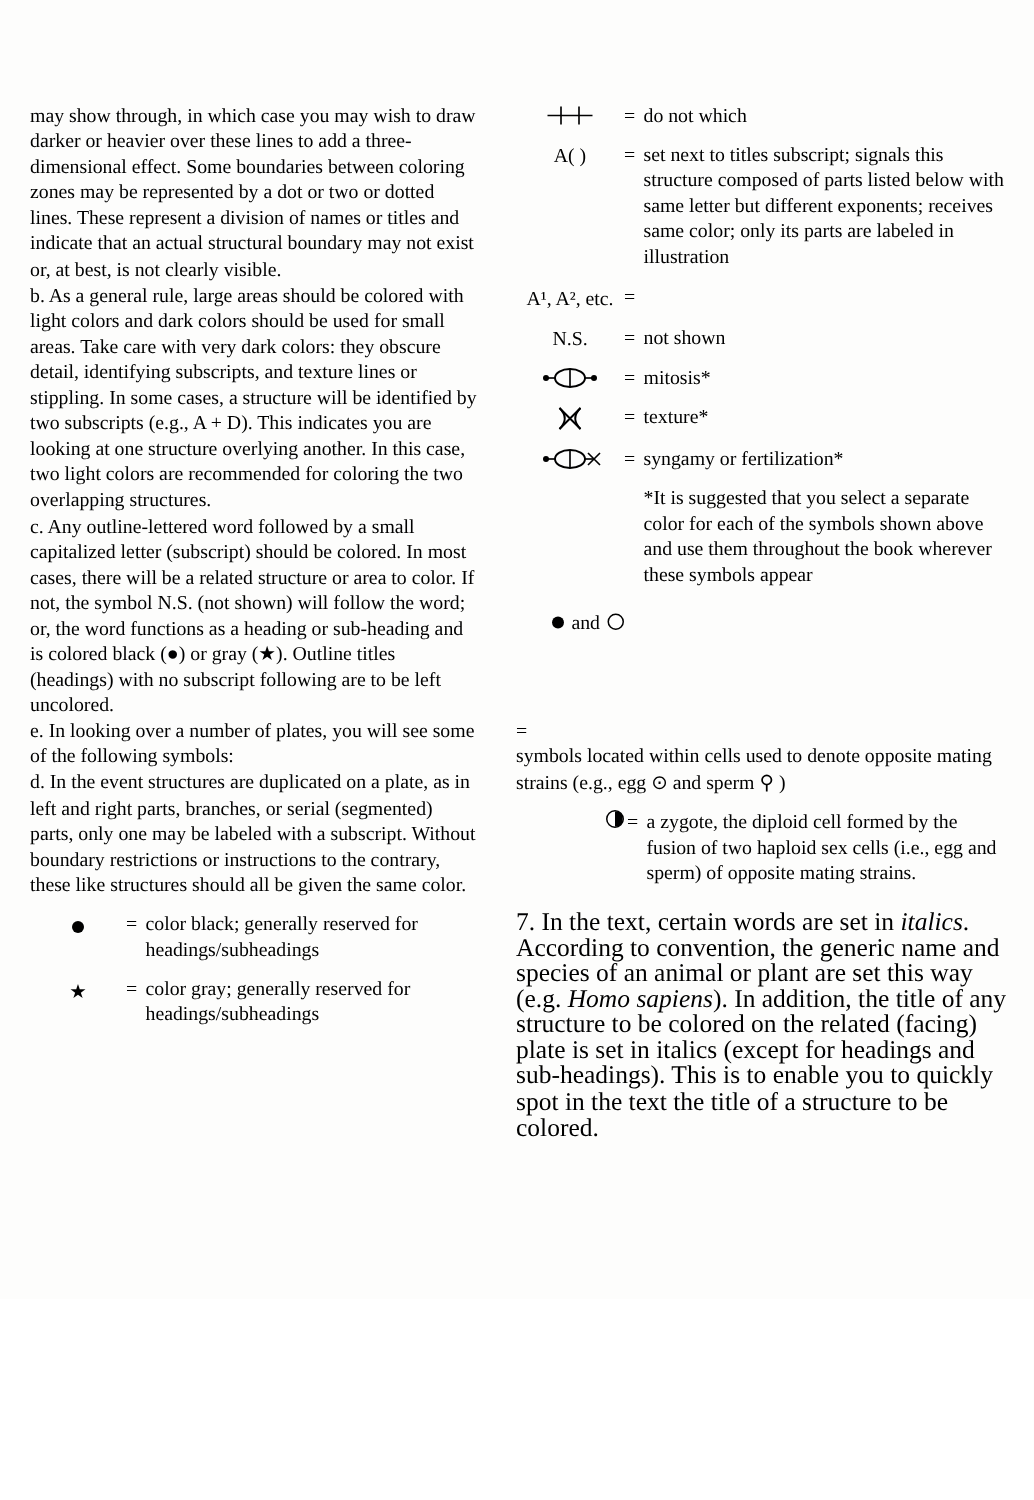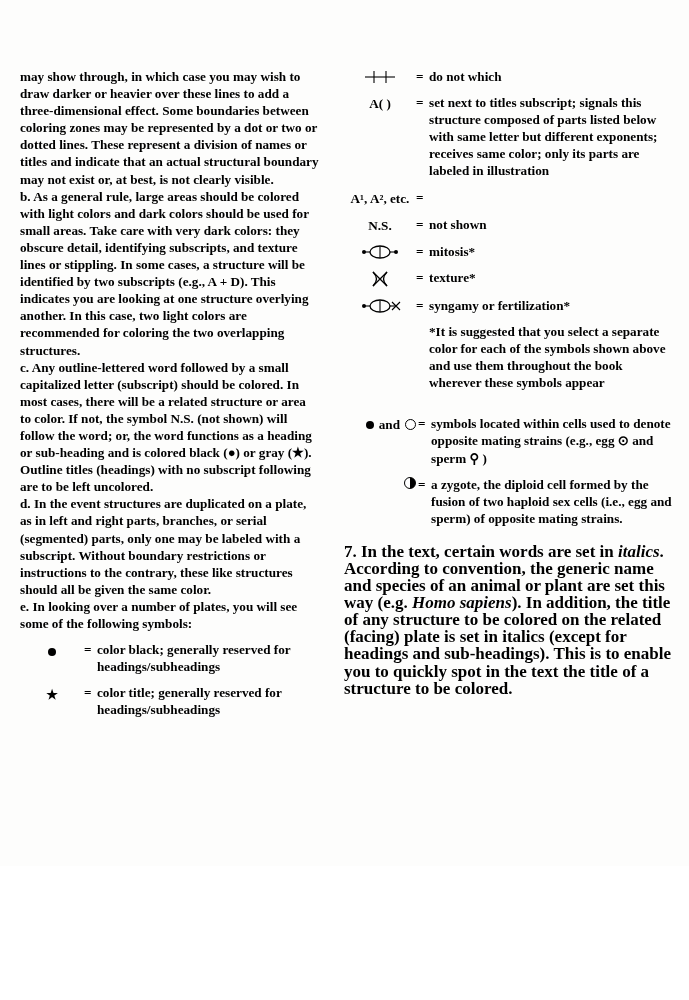--- a/index.html
+++ b/index.html
@@ -14,21 +14,20 @@
     color: #000000;
     position: relative;
     overflow: hidden;
   }
   .page {
     position: absolute;
     left: 0; top: 0;
     width: 689px;
     height: 866px;
     background: #fdfdfc;
-    font-weight: bold;
   }
   .col-left {
     position: absolute;
     left: 20px;
     top: 68px;
     width: 300px;
   }
   .col-right {
     position: absolute;
     left: 344px;
@@ -125,37 +124,37 @@
 </style>
 </head>
 <body>
 
 <div class="page">
 
   <div class="col-left">
     <p class="para">may show through, in which case you may wish to draw darker or heavier over these lines to add a three-dimensional effect. Some boundaries between coloring zones may be represented by a dot or two or dotted lines. These represent a division of names or titles and indicate that an actual structural boundary may not exist or, at best, is not clearly visible.</p>
     <p class="para">b. As a general rule, large areas should be colored with light colors and dark colors should be used for small areas. Take care with very dark colors: they obscure detail, identifying subscripts, and texture lines or stippling. In some cases, a structure will be identified by two subscripts (e.g., A + D). This indicates you are looking at one structure overlying another. In this case, two light colors are recommended for coloring the two overlapping structures.</p>
     <p class="para">c. Any outline-lettered word followed by a small capitalized letter (subscript) should be colored. In most cases, there will be a related structure or area to color. If not, the symbol N.S. (not shown) will follow the word; or, the word functions as a heading or sub-heading and is colored black (●) or gray (★). Outline titles (headings) with no subscript following are to be left uncolored.</p>
+    <p class="para">e. In looking over a number of plates, you will see some of the following symbols:</p>
     <p class="para">d. In the event structures are duplicated on a plate, as in left and right parts, branches, or serial (segmented) parts, only one may be labeled with a subscript. Without boundary restrictions or instructions to the contrary, these like structures should all be given the same color.</p>
-    <p class="para">e. In looking over a number of plates, you will see some of the following symbols:</p>
 
     <div class="sym-list">
       <div class="sym-row">
         <div class="sym-key">
           <span class="dot-glyph"></span>
         </div>
         <div class="sym-eq">=</div>
         <div class="sym-def">color black; generally reserved for headings/subheadings</div>
       </div>
       <div class="sym-row">
         <div class="sym-key">
           <span class="star-glyph">★</span>
         </div>
         <div class="sym-eq">=</div>
-        <div class="sym-def">color title; generally reserved for headings/subheadings</div>
+        <div class="sym-def">color gray; generally reserved for headings/subheadings</div>
       </div>
     </div>
   </div>
 
   <div class="col-right">
 
     <div class="sym-row">
       <div class="sym-key">
         <svg class="icon" width="34" height="16" viewBox="0 0 34 16" style="margin:0 auto;">
           <line x1="2" y1="8" x2="32" y2="8" stroke="#000" stroke-width="1.1"></line>
@@ -225,21 +224,21 @@
       <div class="sym-eq">=</div>
       <div class="sym-def">syngamy or fertilization*</div>
     </div>
 
     <div class="sym-row">
       <div class="sym-key"></div>
       <div class="sym-eq"></div>
       <div class="sym-def">*It is suggested that you select a separate color for each of the symbols shown above and use them throughout the book wherever these symbols appear</div>
     </div>
 
-    <div class="sym-row two-sym" style="margin-top:24px;">
+    <div class="sym-row two-sym" style="margin-top:14px;flex-direction:column;">
       <div class="sym-key">
         <div class="key-inline">
           <span class="dot-glyph"></span>
           <span>and</span>
           <span class="open-dot-glyph"></span>
         </div>
       </div>
       <div class="sym-eq">=</div>
       <div class="sym-def">symbols located within cells used to denote opposite mating strains (e.g., egg ⊙ and sperm ⚲ )</div>
     </div>

